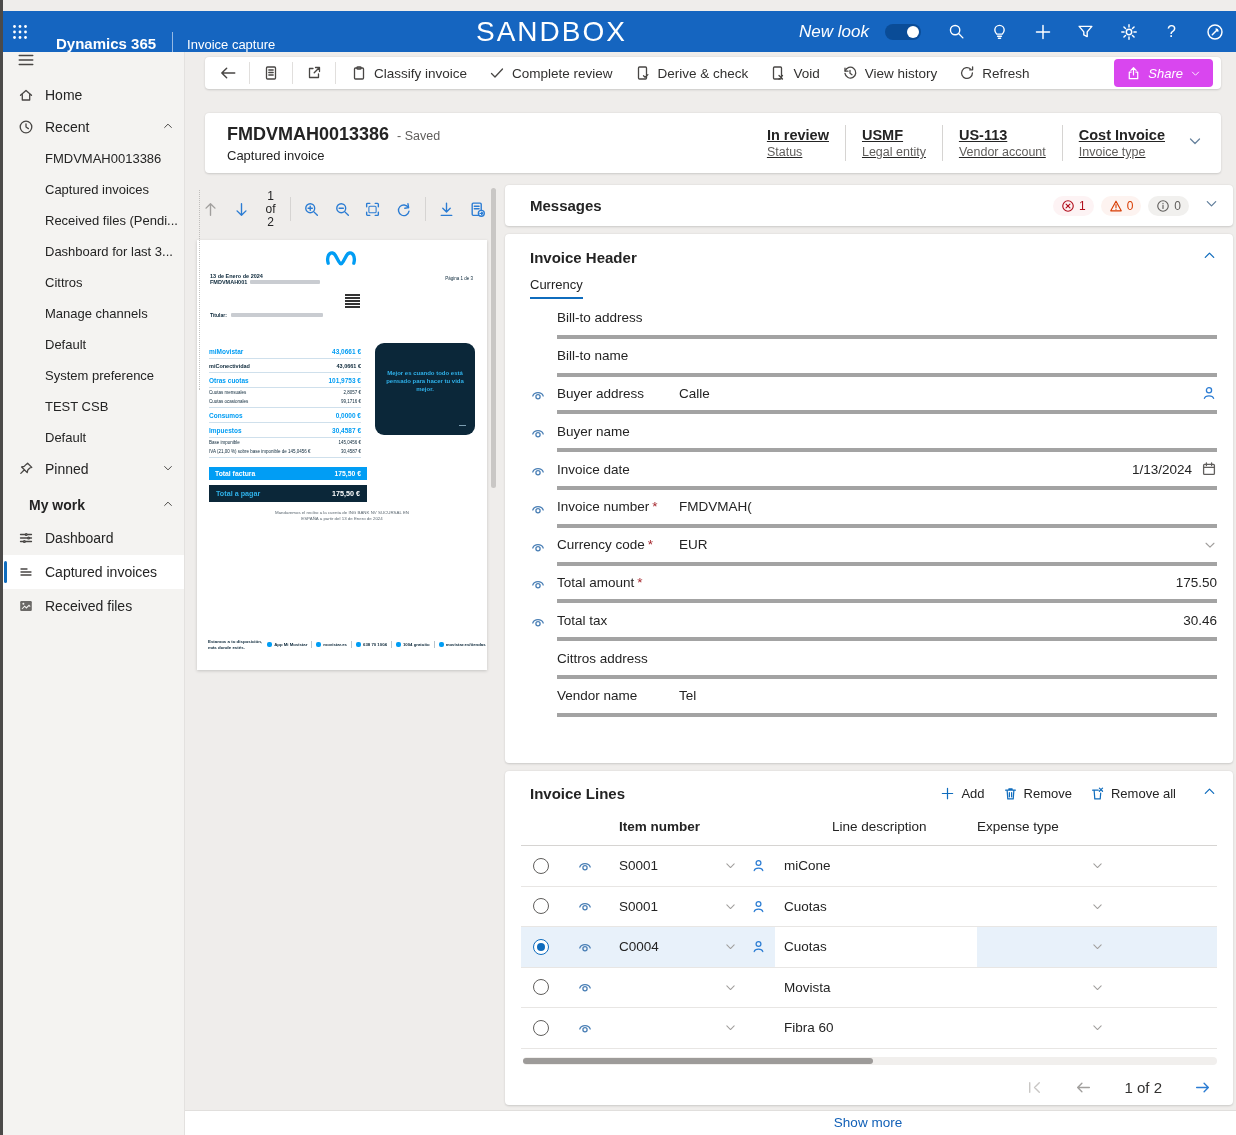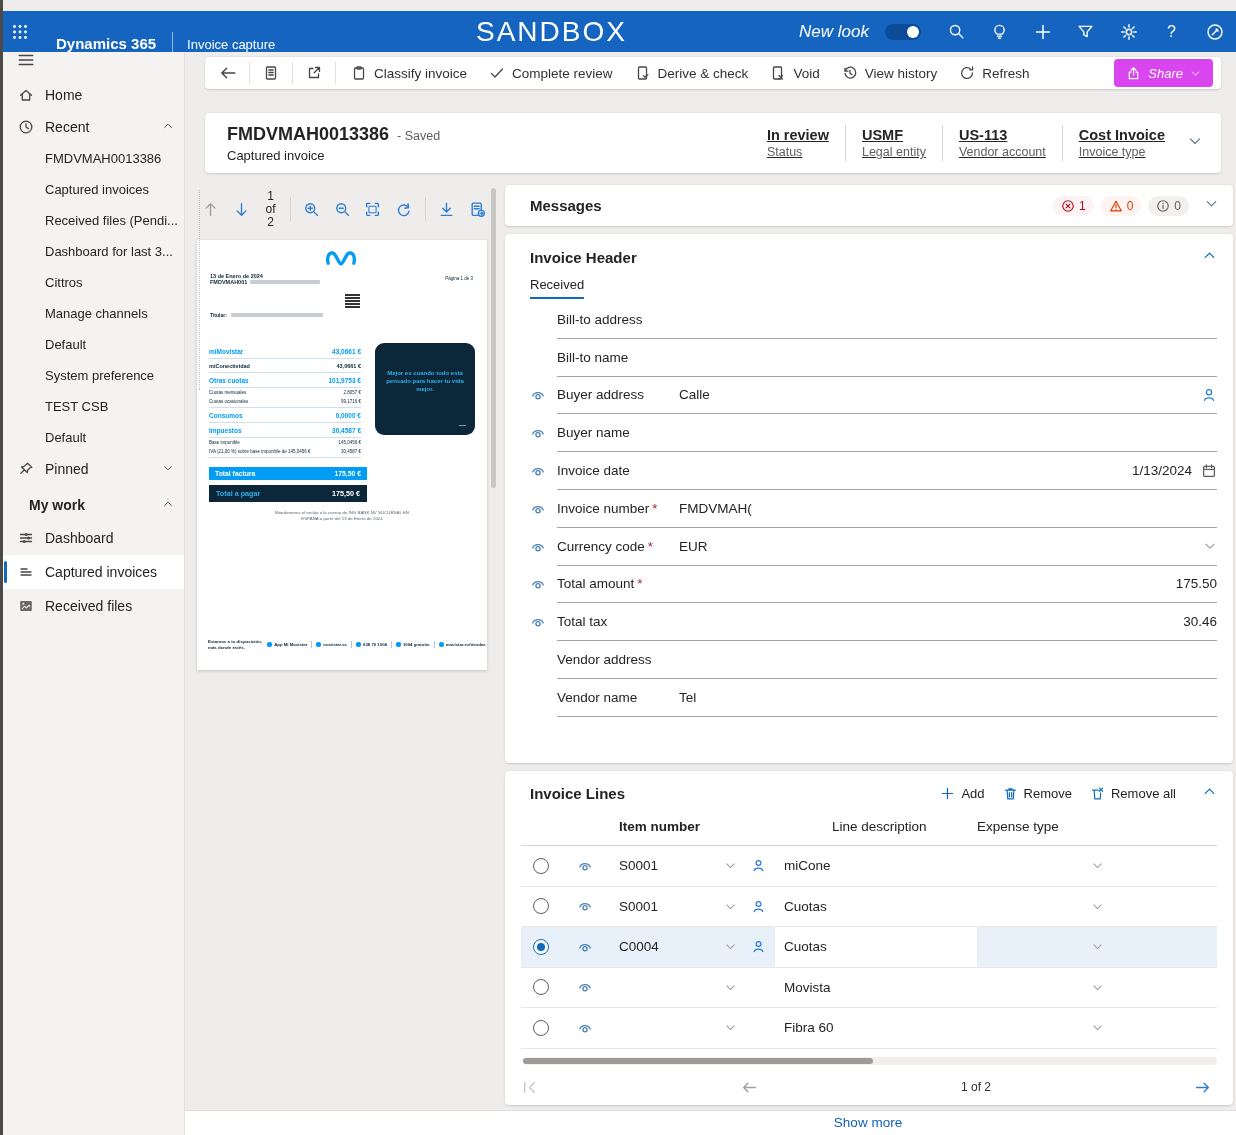--- a/index.html
+++ b/index.html
@@ -111,21 +111,21 @@
   .badge.info { background:#f1f0ee; color:#605e5c; }
   .sec-chev { color:#0f6cbd; cursor:pointer; margin-left:8px; }
 
   .ihdr { left:505px; top:234px; width:728px; height:529px; padding:14px 16px 0 16px; }
   .ih-top { display:flex; align-items:center; padding:0 0 0 9px; }
   .ih-title { font-size:15px; font-weight:bold; }
   .ih-tab { margin:10px 0 0 9px; display:inline-block; font-size:13px; color:#242424; padding-bottom:5px; border-bottom:2px solid #0f6cbd; cursor:pointer; }
   .fields { margin-top:2px; }
   .fieldrow { display:flex; }
   .fr-eye { width:36px; display:flex; align-items:center; justify-content:flex-start; padding-left:9px; color:#4a7fb5; }
-  .fr-main { flex:1; display:flex; align-items:center; height:37.8px; border-bottom:1px solid #a3a3a3; cursor:text; }
+  .fr-main { flex:1; display:flex; align-items:center; height:37.8px; border-bottom:4px solid #a3a3a3; cursor:text; }
   .fr-label { width:122px; flex-shrink:0; font-size:13.5px; color:#242424; white-space:nowrap; }
   .req { color:#a4262c; margin-left:3px; }
   .fr-value { flex:1; font-size:13.5px; color:#242424; }
   .fr-value.right { text-align:right; }
   .fr-value.ph { color:#605e5c; text-align:right; }
   .fr-adorn { margin-left:9px; color:#605e5c; display:flex; align-items:center; cursor:pointer; }
   .fr-adorn.blue { color:#2b7cd3; }
   .fr-adorn.gray { color:#a19f9d; }
 
   .ilines { left:505px; top:771px; width:728px; height:334px; padding:13px 16px 0; }
@@ -146,21 +146,21 @@
   .h-desc { flex:1; padding-left:9px; }
   .h-exp { width:240px; flex-shrink:0; }
   .lrow { display:flex; align-items:center; height:40.5px; border-bottom:1px solid #e8e6e4; }
   .lrow.sel { background:#e8f1fa; }
   .lrow.sel .c-desc { background:#fff; }
   .radio { width:16px; height:16px; border:1px solid #605e5c; border-radius:50%; background:#fff; cursor:pointer; position:relative; }
   .radio.on { border:1px solid #0f6cbd; }
   .radio.on::after { content:""; position:absolute; left:3px; top:3px; width:8px; height:8px; border-radius:50%; background:#0f6cbd; }
   .hscroll { margin:8px 0 0 2px; height:8px; border-radius:4px; background:#f1efed; position:relative; }
   .hscroll .thumb { position:absolute; left:0; top:1px; height:6px; width:350px; background:#9d9b99; border-radius:3px; cursor:grab; }
-  .il-pager { display:flex; align-items:center; justify-content:space-between; gap:16px; margin-top:14px; padding-right:6px; font-size:12px; color:#323130; }
+  .il-pager { display:flex; align-items:center; justify-content:flex-end; gap:32px; margin-top:14px; padding-right:6px; font-size:15px; color:#323130; }
   .pg-ic { cursor:pointer; display:flex; }
   .pg-first { color:#c8c6c4; } .pg-prev { color:#a19f9d; } .pg-next { color:#2b7cd3; }
 
   .showmore-bar { position:absolute; left:185px; top:1110px; width:1051px; height:25px; background:#fff; border-top:1px solid #e1dfdd; }
   .showmore { position:absolute; left:683px; top:4px; transform:translateX(-50%); color:#1160b7; font-size:13.5px; cursor:pointer; }
 </style>
 </head>
 <body>
 
 <div class="left-edge"></div>
@@ -624,21 +624,21 @@
   </div>
 </div>
 
 <div class="card ihdr">
   <div class="ih-top">
     <div class="ih-title">Invoice Header</div>
     <span class="sec-chev" style="margin-left:auto"><svg class="ln" width="15" height="15" viewBox="0 0 16 16" stroke-width="1.5">
           <path d="M3.5 10 L8 5.5 l4.5 4.5"></path>
         </svg></span>
   </div>
-  <div class="ih-tab">Received</div>
+  <div class="ih-tab">Currency</div>
 
   <div class="fields">
 
     <div class="fieldrow">
       <div class="fr-eye"></div>
       <div class="fr-main">
           <span class="fr-label">Bill-to address</span>
           <span class="fr-value"></span>
         </div>
     </div>
@@ -756,21 +756,21 @@
         </div>
       <div class="fr-main">
         <span class="fr-label">Total tax</span>
         <span class="fr-value right">30.46</span>
       </div>
     </div>
 
     <div class="fieldrow">
       <div class="fr-eye"></div>
       <div class="fr-main">
-          <span class="fr-label">Vendor address</span>
+          <span class="fr-label">Cittros address</span>
           <span class="fr-value"></span>
         </div>
     </div>
 
     <div class="fieldrow">
       <div class="fr-eye"></div>
       <div class="fr-main">
           <span class="fr-label">Vendor name</span>
           <span class="fr-value">Tel</span>
         </div>

